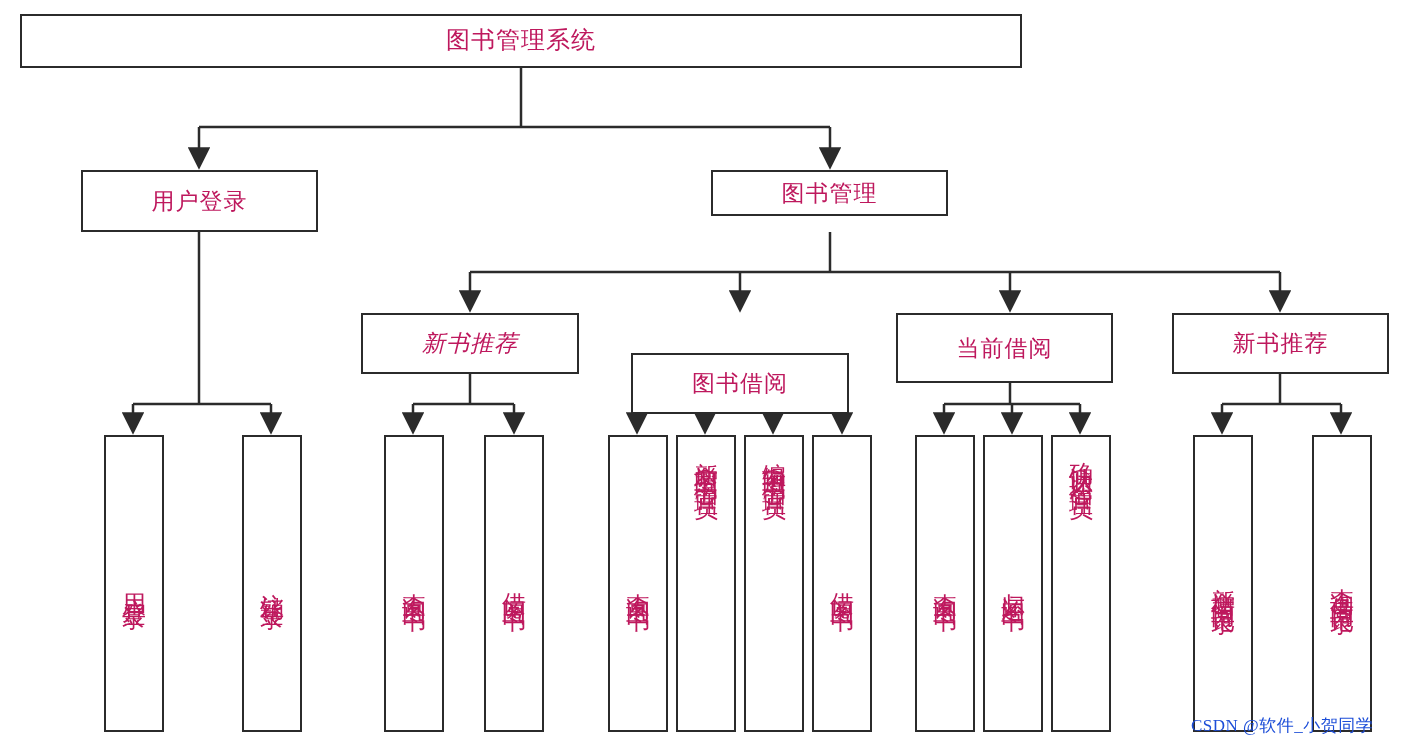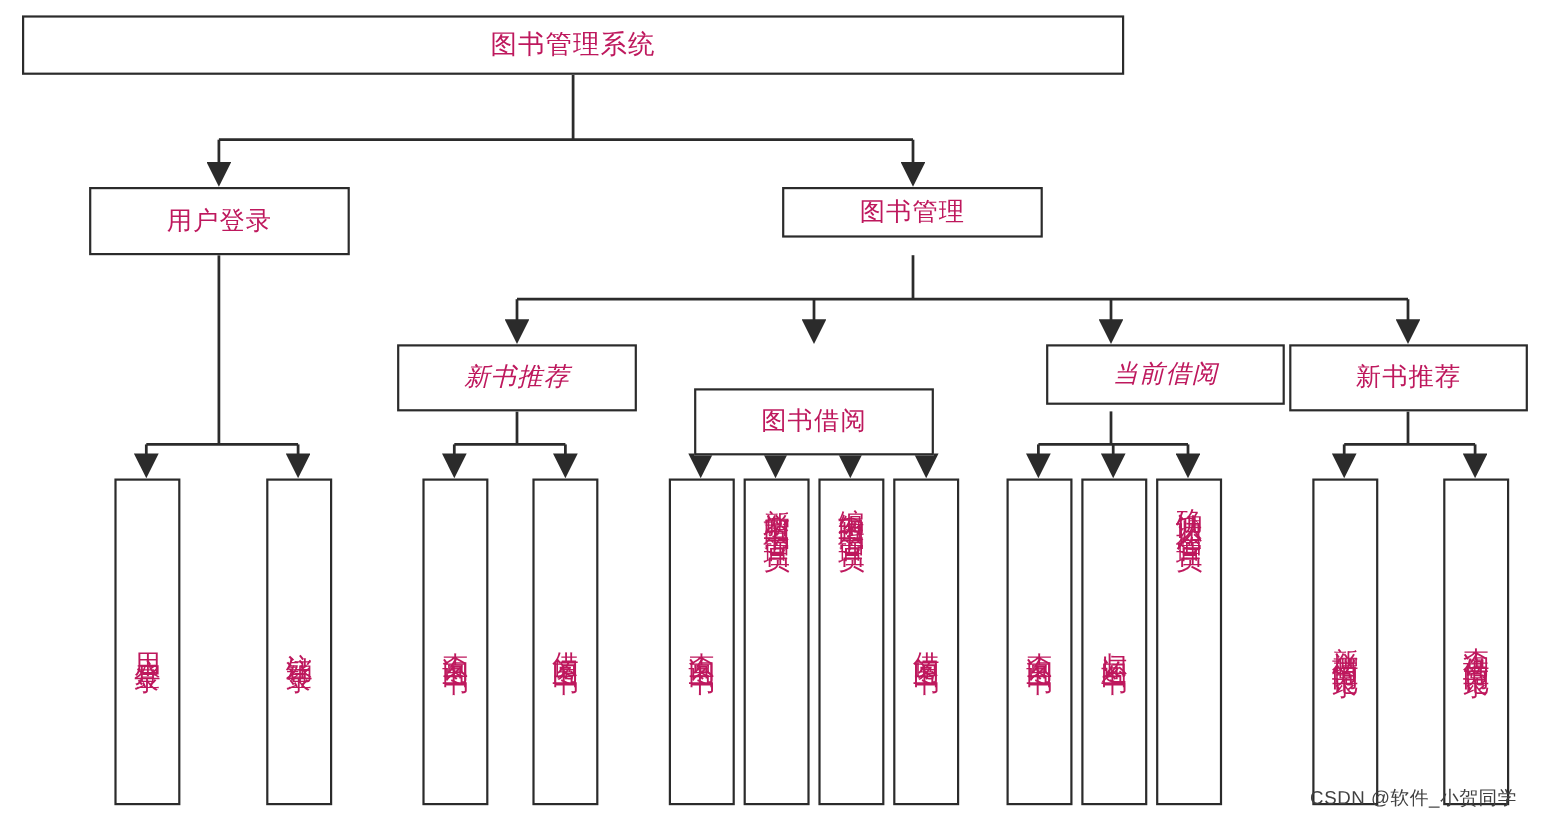--- a/index.html
+++ b/index.html
@@ -65,25 +65,25 @@
   }
   .node.vert.centered {
     align-items: center;
     padding-top: 0;
   }
   #watermark {
     position: absolute;
     left: 1191px;
     top: 714px;
     font-size: 17px;
-    color: #404040;
+    color: #1d4ed8;
     letter-spacing: 0.5px;
     white-space: nowrap;
     z-index: 5;
-    font-family: Liberation Sans, sans-serif;
+    font-family: Liberation Serif, serif;
   }
 </style>
 </head>
 <body>
 
 <div id="diagram-root">
 
   <svg id="svg-layer" viewBox="0 0 1405 747" xmlns="http://www.w3.org/2000/svg">
     <defs>
       <marker id="arrow" viewBox="0 0 12 12" refX="10" refY="6" markerWidth="9" markerHeight="9" orient="auto-start-reverse">
@@ -147,21 +147,21 @@
   </div>
 
   <div class="node horiz" style="left:361px; top:313px; width:218px; height:61px;font-style:italic;">
     <span class="label">新书推荐</span>
   </div>
 
   <div class="node horiz" style="left:631px; top:313px; width:218px; height:61px;margin-top:40px;">
     <span class="label">图书借阅</span>
   </div>
 
-  <div class="node horiz" style="left:951px; top:313px; width:217px; height:55px;font-style:italic;">
+  <div class="node horiz" style="left:896px; top:313px; width:217px; height:70px;">
     <span class="label">当前借阅</span>
   </div>
 
   <div class="node horiz" style="left:1172px; top:313px; width:217px; height:61px;">
     <span class="label">新书推荐</span>
   </div>
 
   <div class="node vert centered" style="left:104px; top:435px; width:60px; height:297px;">
     <span class="label">用户登录</span>
   </div>

